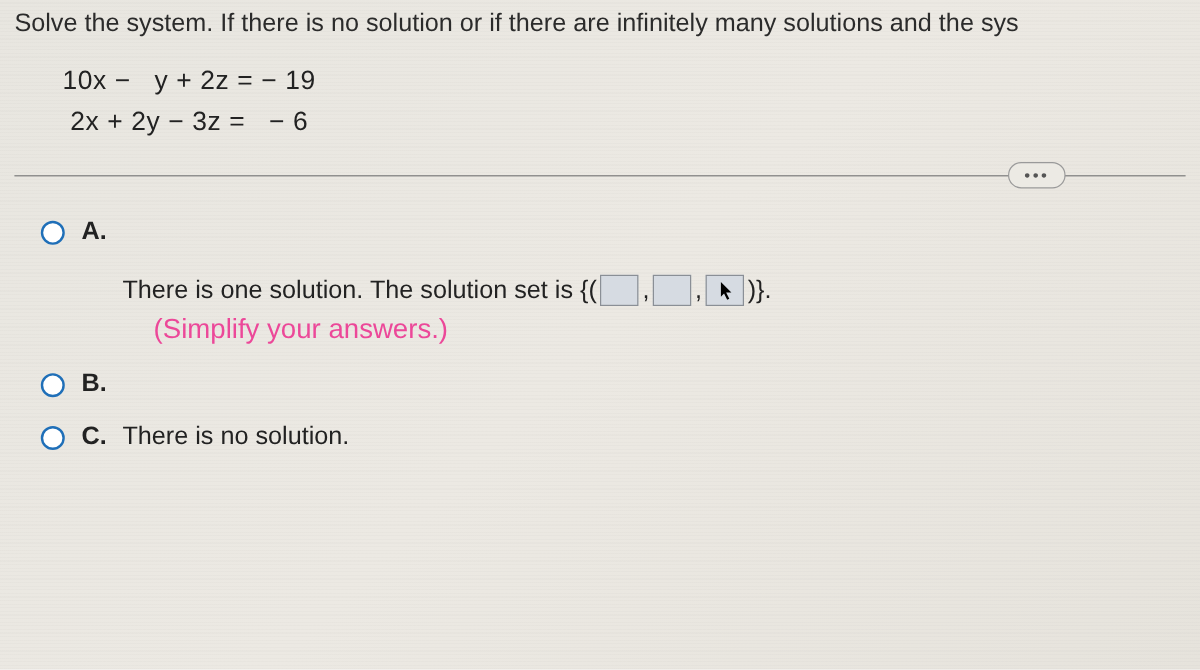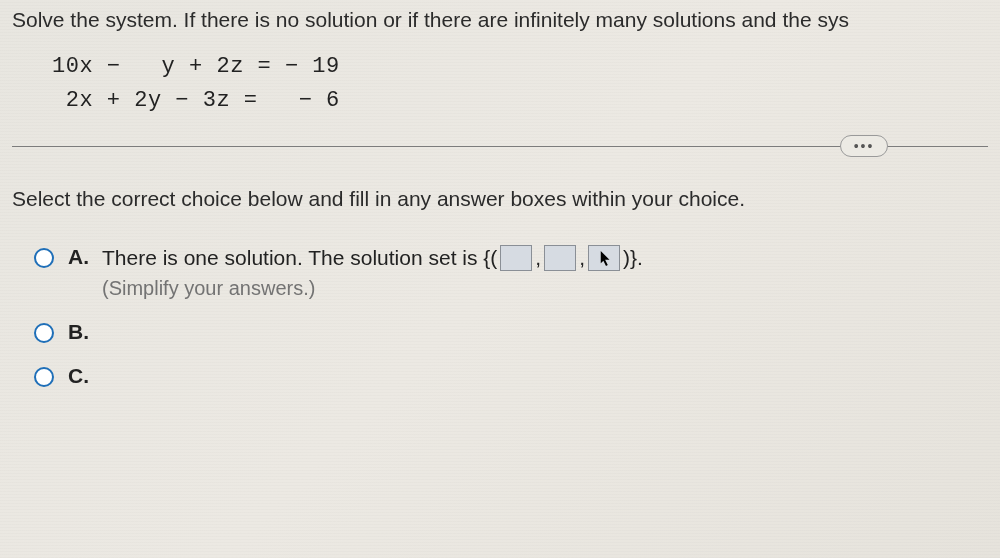--- a/index.html
+++ b/index.html
@@ -22,21 +22,21 @@
   }
   .content { position: relative; padding: 8px 12px 0 12px; }
   .prompt { font-size: 21px; color: #2b2b2b; margin-bottom: 18px; white-space: nowrap; overflow: hidden; }
   .equations {
     margin-left: 40px;
     font-size: 22px;
     line-height: 1.55;
     color: #222;
     letter-spacing: 0.5px;
   }
-  .eqrow { white-space: pre; font-family: Liberation Mono, monospace; }
+  .eqrow { white-space: pre; }
   .hr-wrap { position: relative; margin: 28px 0 0 0; }
   .hr-line { border: none; border-top: 1.5px solid #7c7c7c; margin: 0; }
   .ellipsis-pill {
     position: absolute;
     right: 100px;
     top: -11px;
     width: 48px;
     height: 22px;
     border: 1.5px solid #9a9a9a;
     border-radius: 12px;
@@ -61,58 +61,57 @@
     margin-top: 3px;
     cursor: pointer;
   }
   .choice-label {
     margin-left: 14px;
     font-weight: bold;
     color: #222;
     min-width: 26px;
   }
   .choice-body { margin-left: 8px; color: #222; }
-  .choice-body .line1 { display: flex; align-items: center; flex-wrap: wrap; }
+  .choice-body .line1 { display: flex; align-items: center; flex-wrap: wrap; margin-top: 48px; }
   .input-box {
     display: inline-block;
     width: 32px;
     height: 26px;
     background: #d6dbe2;
     border: 1px solid #8a8f96;
     margin: 0 3px;
     position: relative;
     cursor: text;
   }
   .cursor-overlay {
     position: absolute;
     width: 14px; height: 18px;
     top: 3px; left: 10px;
     pointer-events: none;
   }
-  .simplify { font-size: 20px; color: #737373; margin-top: 6px; }
+  .simplify { font-size: 23px; color: #ec4899; margin-top: 6px; margin-left: 26px; }
 </style>
 </head>
 <body>
 
 <div class="content">
   <div class="prompt">Solve the system. If there is no solution or if there are infinitely many solutions and the sys</div>
 
   <div class="equations">
     <div class="eqrow">10x −   y + 2z = − 19</div>
     <div class="eqrow"> 2x + 2y − 3z =   − 6</div>
   </div>
 
   <div class="hr-wrap">
     <hr class="hr-line">
     <div class="ellipsis-pill">
       <span>•••</span>
     </div>
   </div>
 
-  <div class="instr">Select the correct choice below and fill in any answer boxes within your choice.</div>
 
   <div class="choices">
 
     <div class="choice-row">
       <div class="radio"></div>
       <div class="choice-label">A.</div>
       <div class="choice-body">
         <div class="line1">
           <span>There is one solution. The solution set is {(</span>
           <span class="input-box"></span>
@@ -131,16 +130,19 @@
     </div>
 
     <div class="choice-row">
       <div class="radio"></div>
       <div class="choice-label">B.</div>
     </div>
 
     <div class="choice-row">
       <div class="radio"></div>
       <div class="choice-label">C.</div>
+      <div class="choice-body">
+        <span>There is no solution.</span>
+      </div>
     </div>
 
   </div>
 </div>
 
 </body></html>

